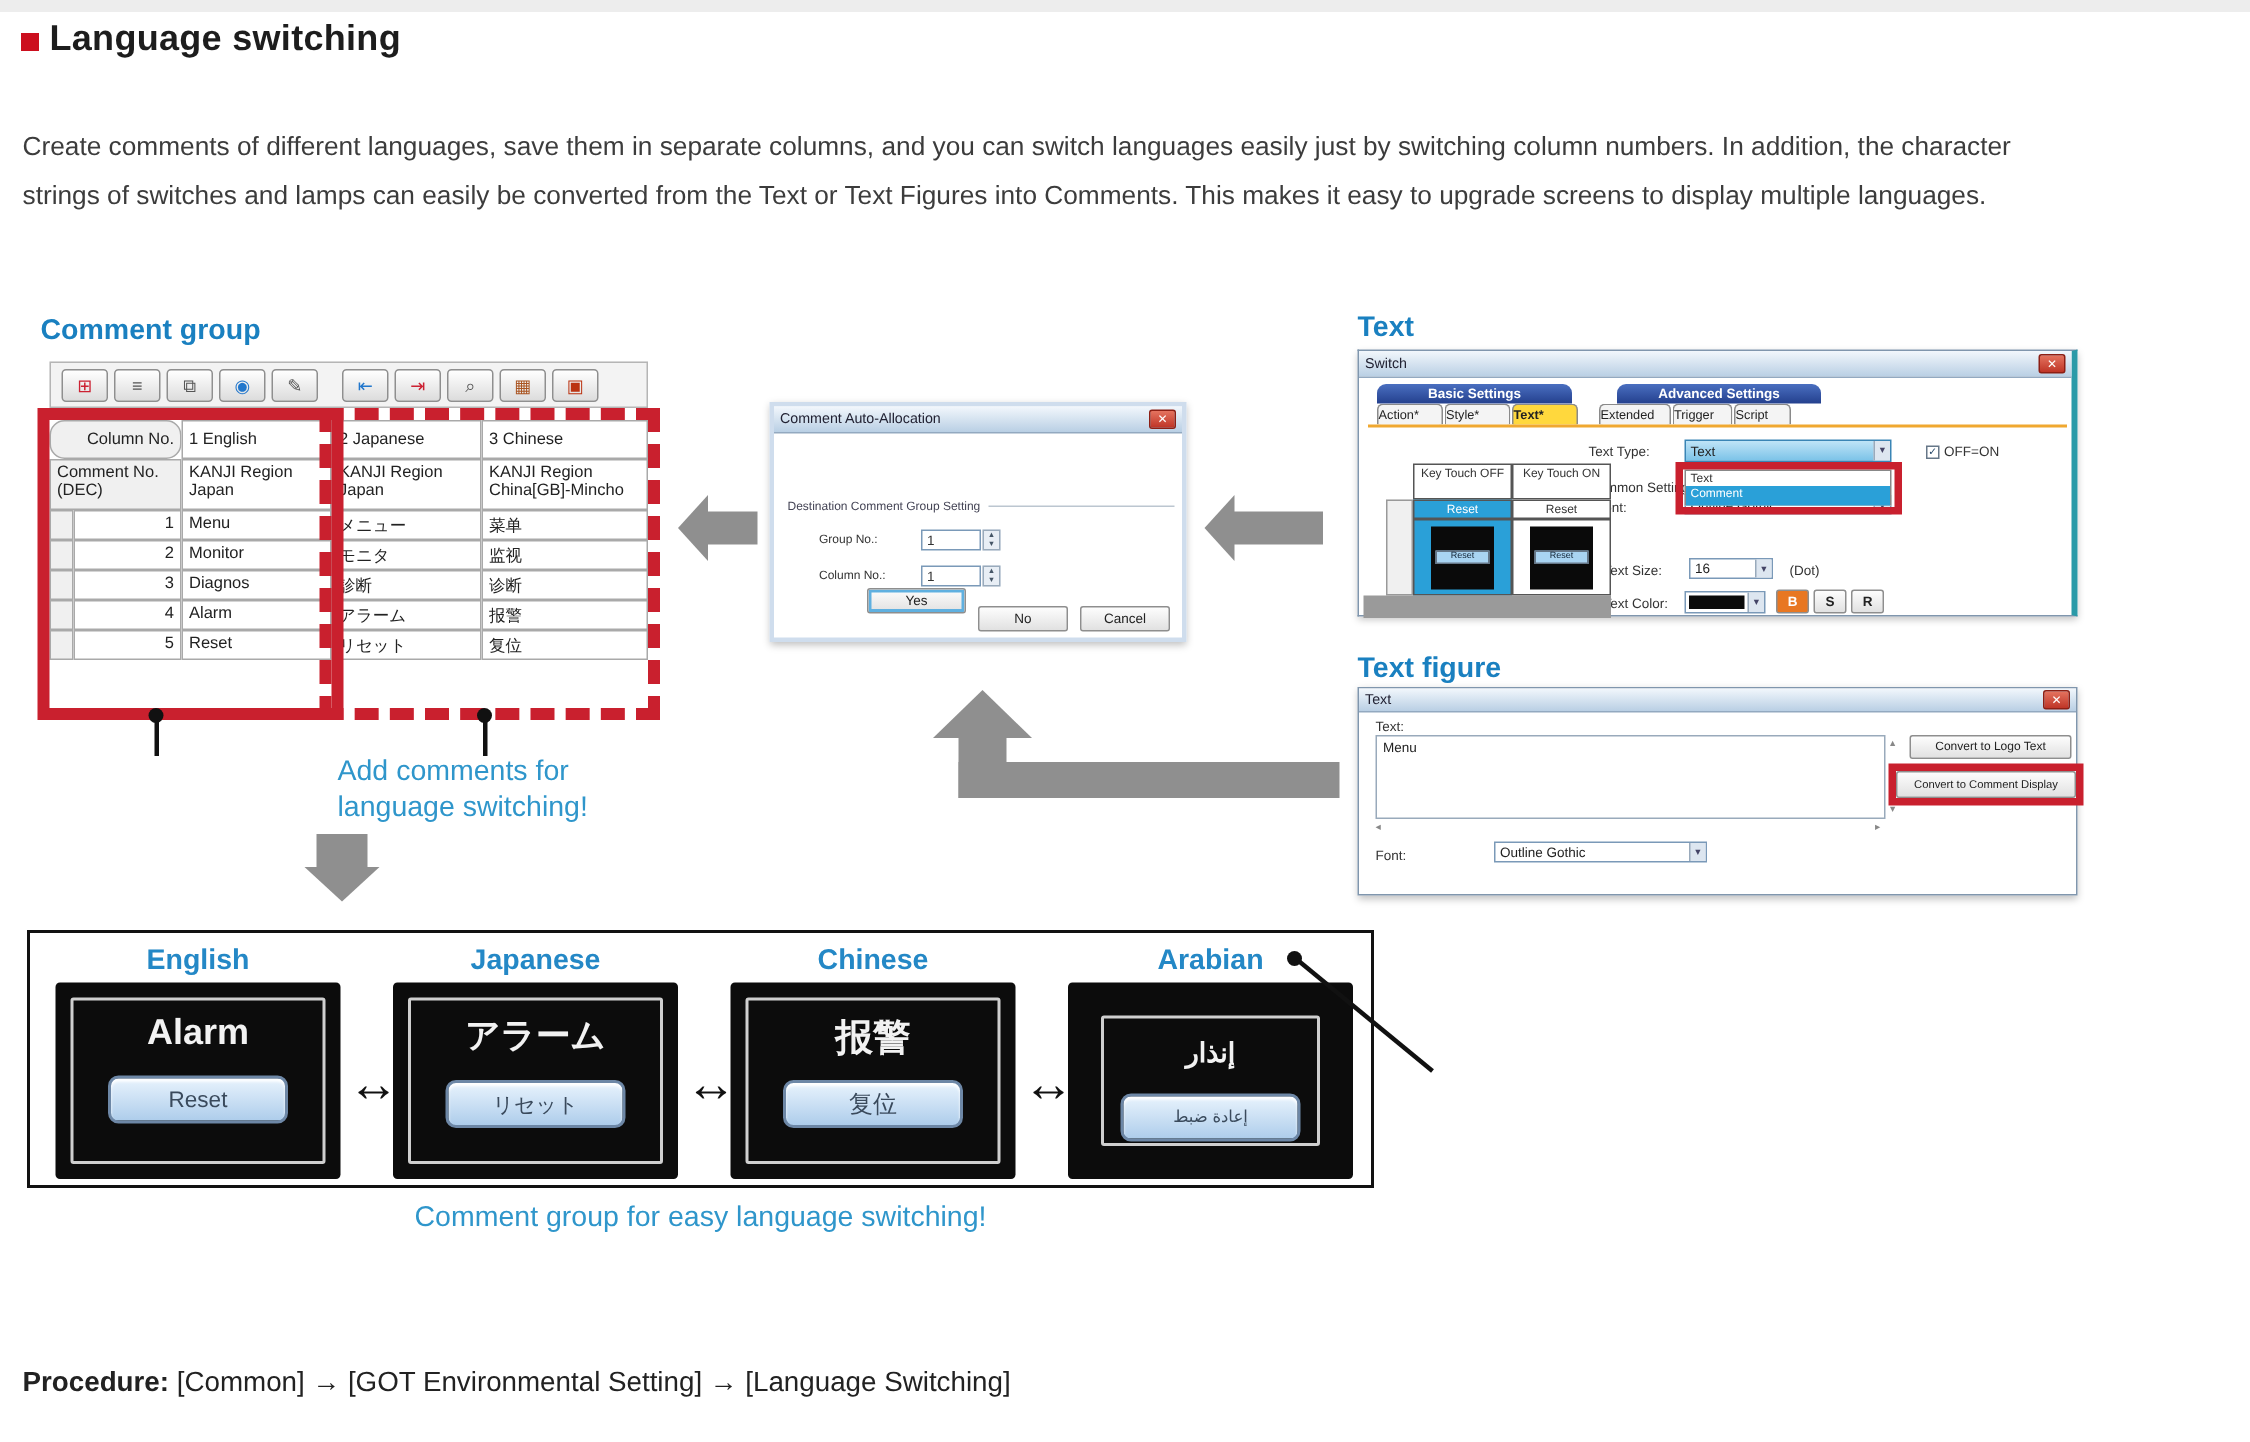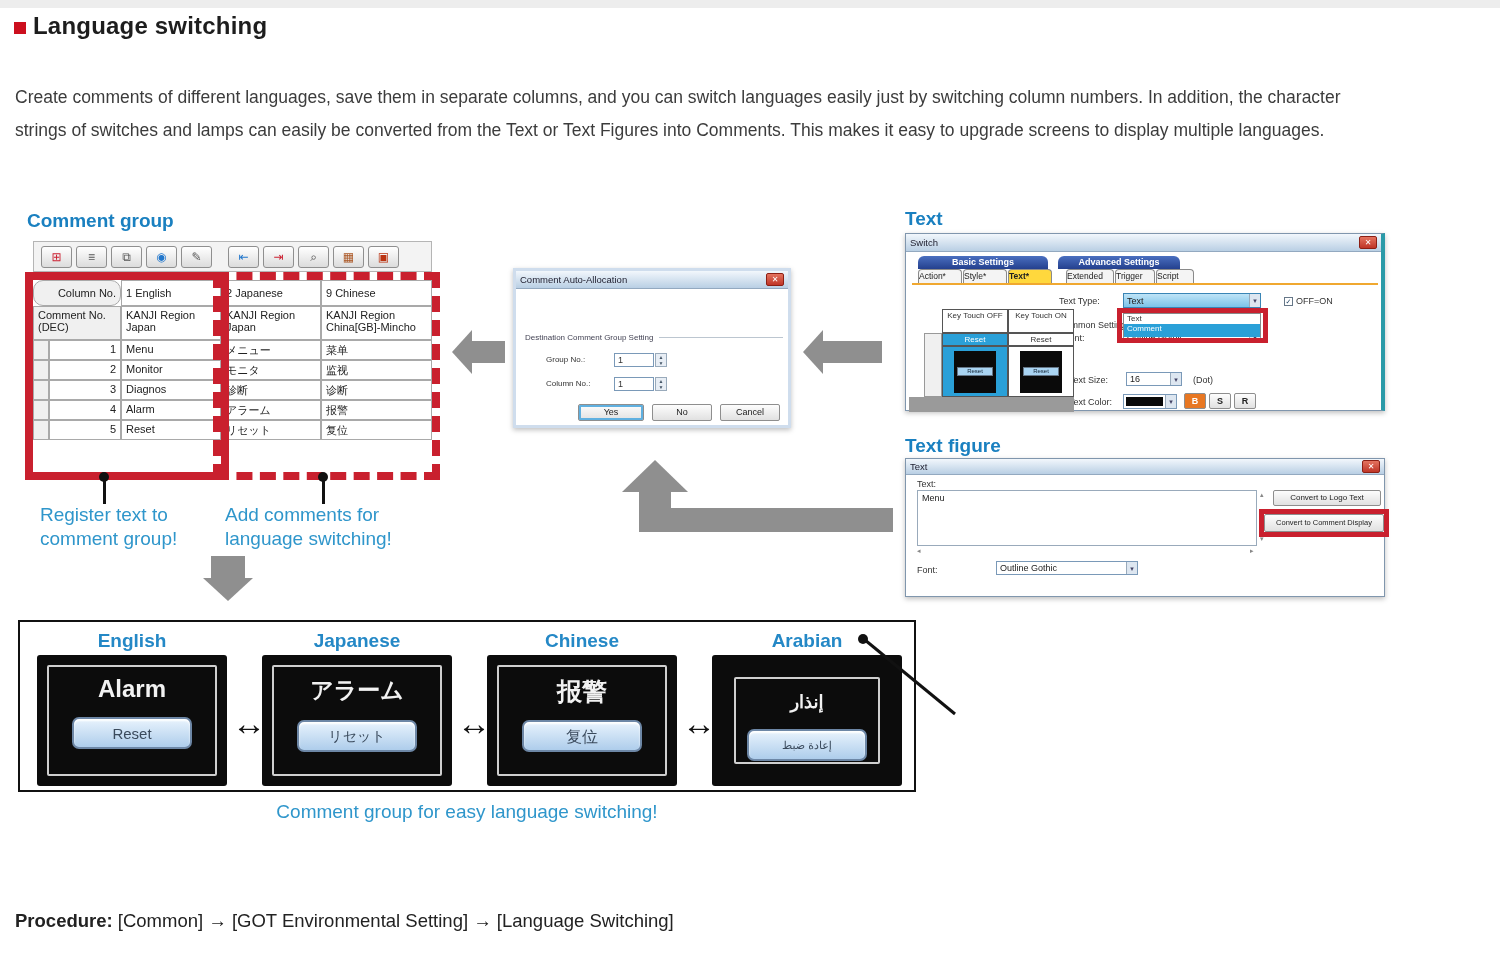--- a/index.html
+++ b/index.html
@@ -95,21 +95,21 @@
     <div class="tbtn">▦</div>
     <div class="tbtn">▣</div>
   </div>
 
   <div class="abs" style="left:33px;top:280px;width:399px;">
 
     <div class="trow" style="height:26px;">
       <div class="cell lab r" style="width:88px;line-height:20px;border-radius:10px;">Column No.</div>
       <div class="cell" style="width:100px;line-height:20px;">1 English</div>
       <div class="cell" style="width:100px;line-height:20px;">2 Japanese</div>
-      <div class="cell" style="width:111px;line-height:20px;">9 Chinese</div>
+      <div class="cell" style="width:111px;line-height:20px;">3 Chinese</div>
     </div>
 
 
     <div class="trow" style="height:34px;">
       <div class="cell lab" style="width:88px;">Comment No. (DEC)</div>
       <div class="cell" style="width:100px;">KANJI Region Japan</div>
       <div class="cell" style="width:100px;">KANJI Region Japan</div>
       <div class="cell" style="width:111px;">KANJI Region China[GB]-Mincho</div>
     </div>
 
@@ -151,42 +151,41 @@
   </div>
 
   <div class="abs redbox-dash" style="left:213px;top:272px;width:227px;height:208px;z-index:2;"></div>
   <div class="abs redbox-solid" style="left:25px;top:272px;width:204px;height:208px;z-index:3;"></div>
 
   <div class="abs dot" style="left:99px;top:472px;z-index:4;"></div>
   <div class="abs vline" style="left:103px;top:480px;height:24px;z-index:4;"></div>
   <div class="abs dot" style="left:318px;top:472px;z-index:4;"></div>
   <div class="abs vline" style="left:322px;top:480px;height:24px;z-index:4;"></div>
 
-  <div class="abs anno" style="left:40px;top:503px;width:175px;">Register text to comment group!</div>
   <div class="abs anno" style="left:225px;top:503px;width:215px;">Add comments for language switching!</div>
 
   <div class="abs garrow" style="left:211px;top:556px;width:34px;height:24px;"></div>
   <div class="abs" style="left:203px;top:578px;width:0;height:0;border-left:25px solid transparent;border-right:25px solid transparent;border-top:23px solid #8f8f8f;"></div>
 
   <div class="abs dlg dlg-frame" style="left:513px;top:268px;width:278px;height:160px;">
     <div class="titlebar">
       <span class="t">Comment Auto-Allocation</span>
       <span class="xbtn">✕</span>
     </div>
     <div class="abs" style="left:9px;top:62px;width:258px;display:flex;align-items:center;">
       <span class="tiny" style="white-space:nowrap;color:#445;">Destination Comment Group Setting</span>
       <span style="flex:1 1 auto;height:1px;background:#bcc6d0;margin-left:5px;"></span>
     </div>
     <div class="abs tiny" style="left:30px;top:84px;">Group No.:</div>
     <div class="abs dfield" style="left:98px;top:82px;width:40px;height:14px;line-height:12px;">1</div>
     <div class="abs spin" style="left:139px;top:82px;height:14px;"><span>▲</span><br><span>▼</span></div>
     <div class="abs tiny" style="left:30px;top:108px;">Column No.:</div>
     <div class="abs dfield" style="left:98px;top:106px;width:40px;height:14px;line-height:12px;">1</div>
     <div class="abs spin" style="left:139px;top:106px;height:14px;"><span>▲</span><br><span>▼</span></div>
-    <div class="abs dbtn" style="left:62px;top:133px;width:66px;height:17px;line-height:15px;box-shadow:0 0 0 2px #5fb0e0 inset;">Yes</div>
+    <div class="abs dbtn" style="left:62px;top:121px;width:66px;height:17px;line-height:15px;box-shadow:0 0 0 2px #5fb0e0 inset;">Yes</div>
     <div class="abs dbtn" style="left:136px;top:133px;width:60px;height:17px;line-height:15px;">No</div>
     <div class="abs dbtn" style="left:204px;top:133px;width:60px;height:17px;line-height:15px;">Cancel</div>
   </div>
 
   <div class="abs" style="left:452px;top:330px;width:0;height:0;border-top:22px solid transparent;border-bottom:22px solid transparent;border-right:20px solid #8f8f8f;"></div>
   <div class="abs garrow" style="left:471px;top:341px;width:34px;height:22px;"></div>
 
   <div class="abs" style="left:803px;top:330px;width:0;height:0;border-top:22px solid transparent;border-bottom:22px solid transparent;border-right:20px solid #8f8f8f;"></div>
   <div class="abs garrow" style="left:822px;top:341px;width:60px;height:22px;"></div>
 
@@ -200,21 +199,21 @@
     <div class="titlebar">
       <span class="t">Switch</span>
       <span class="xbtn">✕</span>
     </div>
 
     <div class="abs tabgrp" style="left:12px;top:22px;width:130px;height:13px;">Basic Settings</div>
     <div class="abs tab" style="left:12px;top:35px;width:44px;height:14px;">Action*</div>
     <div class="abs tab" style="left:57px;top:35px;width:44px;height:14px;">Style*</div>
     <div class="abs tab sel" style="left:102px;top:35px;width:44px;height:14px;">Text*</div>
     <div class="abs tabgrp" style="left:122px;top:22px;width:0;"></div>
-    <div class="abs tabgrp" style="left:152px;top:22px;width:122px;height:13px;">Advanced Settings</div>
+    <div class="abs tabgrp" style="left:172px;top:22px;width:136px;height:13px;">Advanced Settings</div>
     <div class="abs tab" style="left:160px;top:35px;width:48px;height:14px;">Extended</div>
     <div class="abs tab" style="left:209px;top:35px;width:40px;height:14px;">Trigger</div>
     <div class="abs tab" style="left:250px;top:35px;width:38px;height:14px;">Script</div>
     <div class="abs" style="left:6px;top:49px;width:466px;height:2px;background:#f0a830;"></div>
 
     <div class="abs small" style="left:153px;top:62px;">Text Type:</div>
     <div class="abs combo blue" style="left:217px;top:59px;width:138px;height:15px;">
       <span class="v">Text</span>
       <span class="a">▾</span>
     </div>

